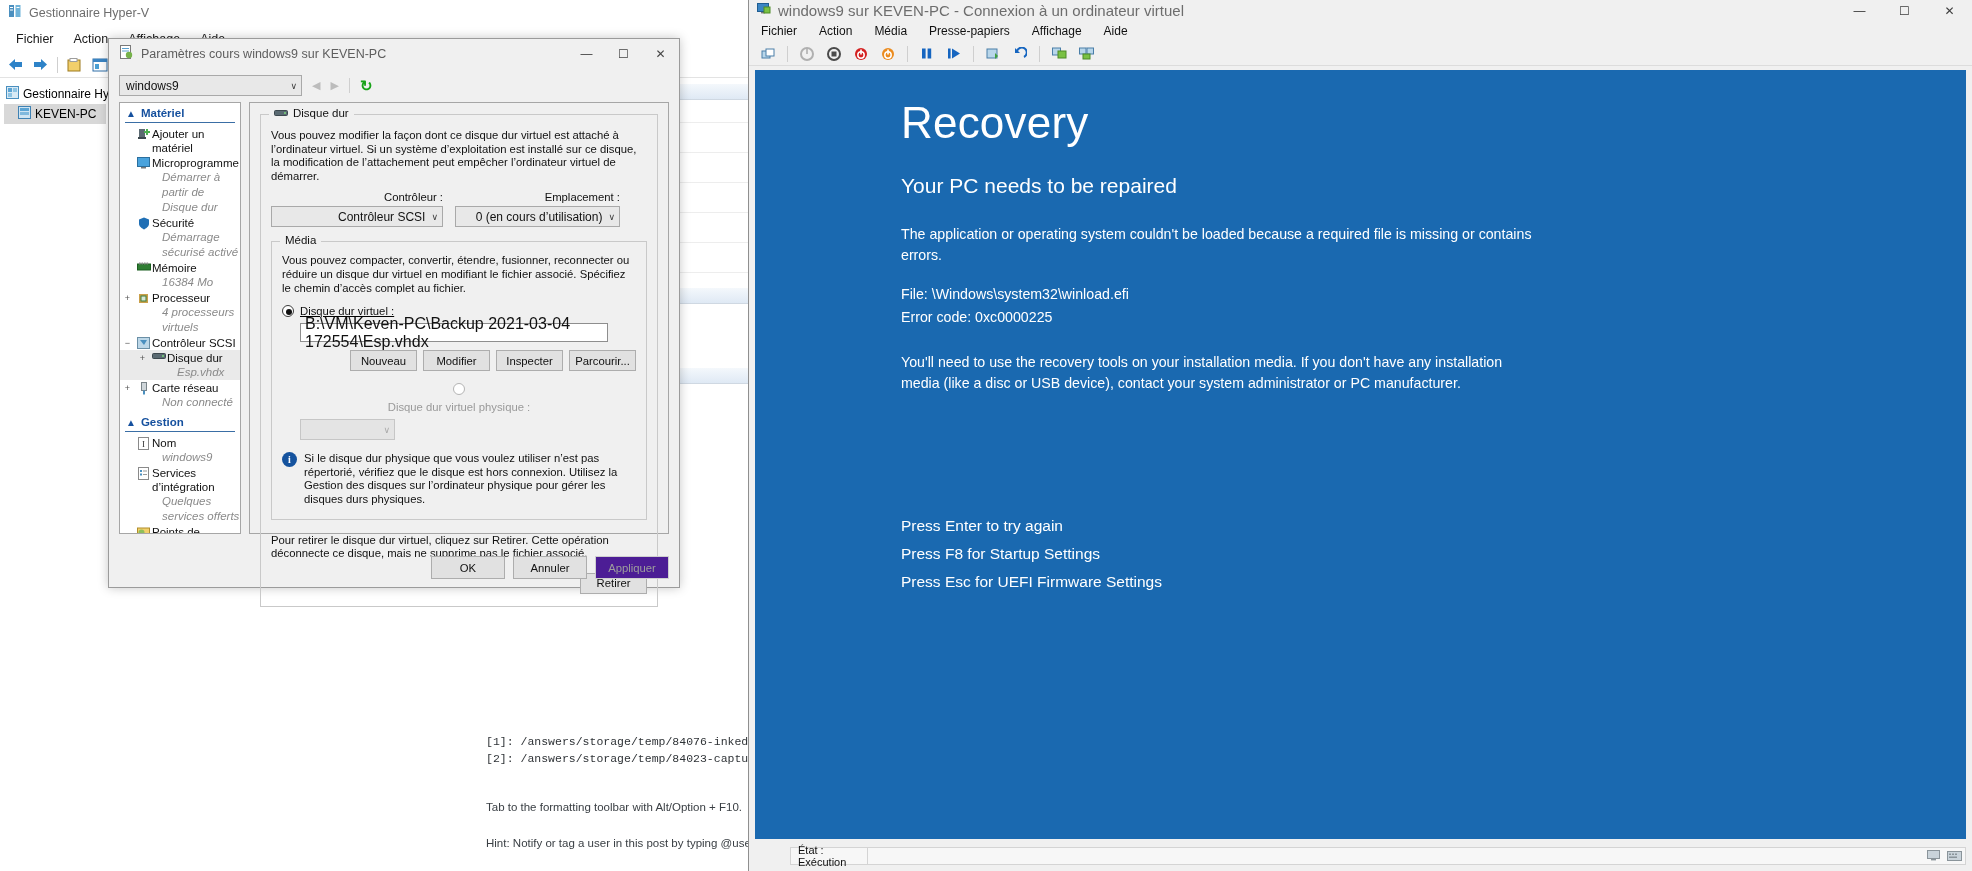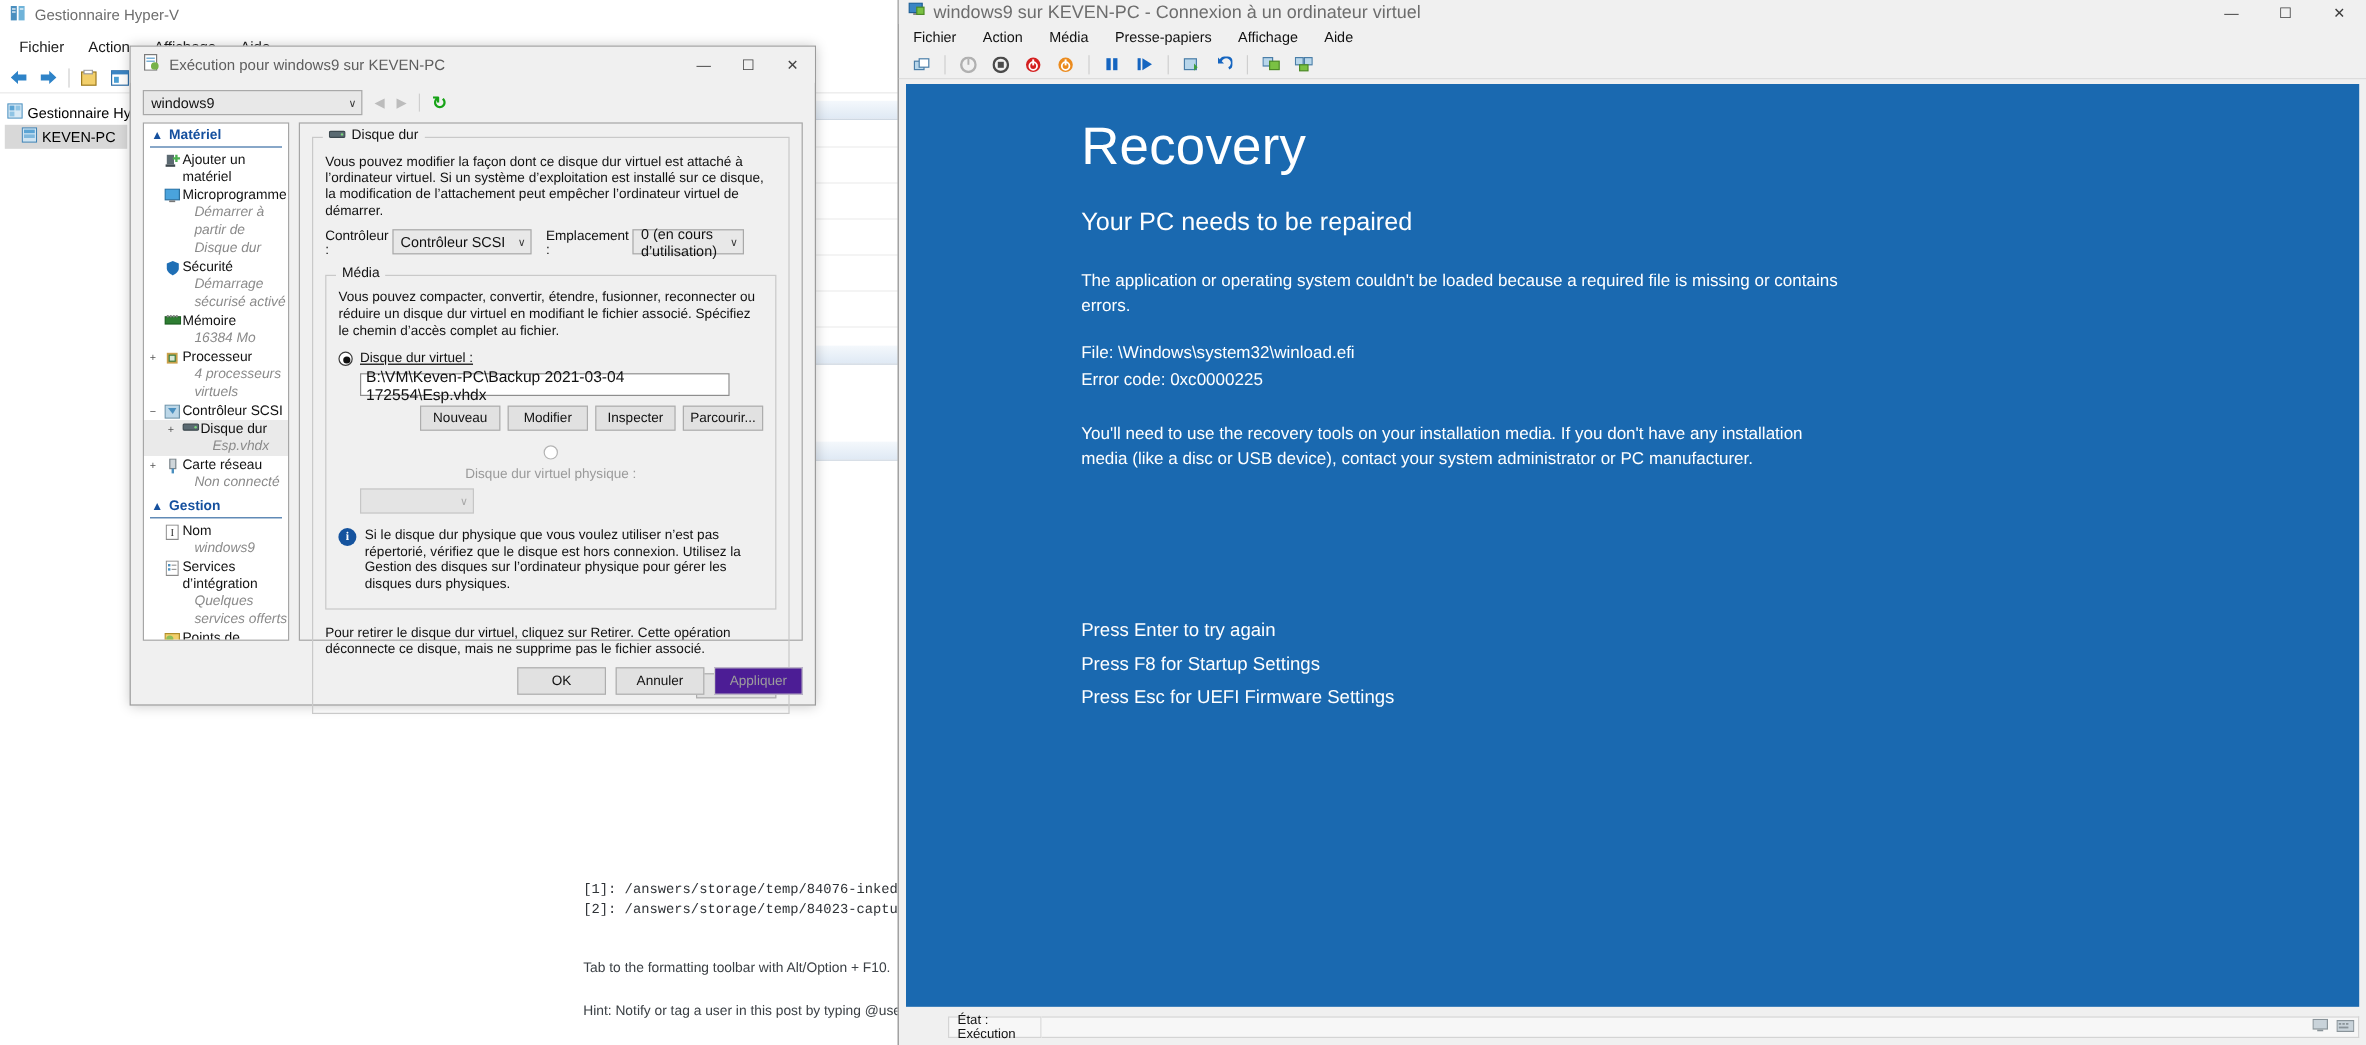--- a/index.html
+++ b/index.html
@@ -91,22 +91,22 @@
   .nsub { color:#8a8a8a; font-size:11.5px; line-height:15px; padding-left:10px;font-style:italic; }
   .indent1 { padding-left:15px; }
 
   .right-panel { flex:1; background:#f0f0f0; border:1px solid #a6a6a6; padding:8px 10px; position:relative; }
   .gbox { border:1px solid #c9c9c9; padding:10px 10px 12px 10px; position:relative; margin-top:6px; }
   .gbox-legend { position:absolute; top:-8px; left:8px; background:#f0f0f0; padding:0 5px; font-size:11.5px; color:#111; display:flex; align-items:center; gap:5px; }
   .ptext { font-size:11.3px; color:#111; line-height:13.6px; }
   .lbl { font-size:11.3px; color:#111; }
   .lbl.dim { color:#9a9a9a; }
   .row { display:flex; gap:12px; margin-top:8px; }
-  .field { display:flex; flex-direction:row; gap:3px; }
-  .txtbox { height:19px; background:#fff; border:1px solid #8e8e8e; font-size:13px; color:#111; padding:1px 4px; display:flex; align-items:center; }
+  .field { display:flex; flex-direction:column; gap:3px;text-align:right; }
+  .txtbox { height:19px; background:#fff; border:1px solid #8e8e8e; font-size:16px; color:#111; padding:1px 4px; display:flex; align-items:center; }
   .btn {
     height:21px; min-width:67px; background:#e1e1e1; border:1px solid #adadad;
     font-size:11.3px; color:#111; display:flex; align-items:center; justify-content:center;
   }
   .btn.dis { color:#9d9d9d; background:#4c1d95; border-color:#cfcfcf; }
   .radio { width:12px; height:12px; border-radius:50%; border:1px solid #3c3c3c; background:#fff; position:relative; flex:none; }
   .radio.on::after { content:""; position:absolute; left:2.5px; top:2.5px; width:6px; height:6px; border-radius:50%; background:#111; }
   .radio.off { border-color:#b4b4b4; }
   .radiorow { display:flex; align-items:center; gap:6px; }
   .infobox { display:flex; gap:7px; margin-top:12px; }
@@ -266,21 +266,21 @@
   <div class="dlg">
     <div class="dlg-title">
       <span>
         <svg width="14" height="14" viewBox="0 0 14 14">
             <rect x="1.5" y="0.5" width="10" height="13" fill="#fff" stroke="#7a7a7a"></rect>
             <rect x="3" y="3" width="7" height="1" fill="#5aa0cf"></rect>
             <rect x="3" y="5.5" width="7" height="1" fill="#5aa0cf"></rect>
             <circle cx="10" cy="10" r="3.2" fill="#76b24a"></circle>
           </svg>
       </span>
-      <span class="dlg-title-text">Exécution pour windows9 sur KEVEN-PC</span>
+      <span class="dlg-title-text">Paramètres cours windows9 sur KEVEN-PC</span>
       <div class="dlg-btns">
         <div class="dlg-btn">—</div>
         <div class="dlg-btn">☐</div>
         <div class="dlg-btn">✕</div>
       </div>
     </div>
 
     <div class="dlg-top">
       <div class="combo" style="width:183px;">
         <span class="cv">windows9</span>

